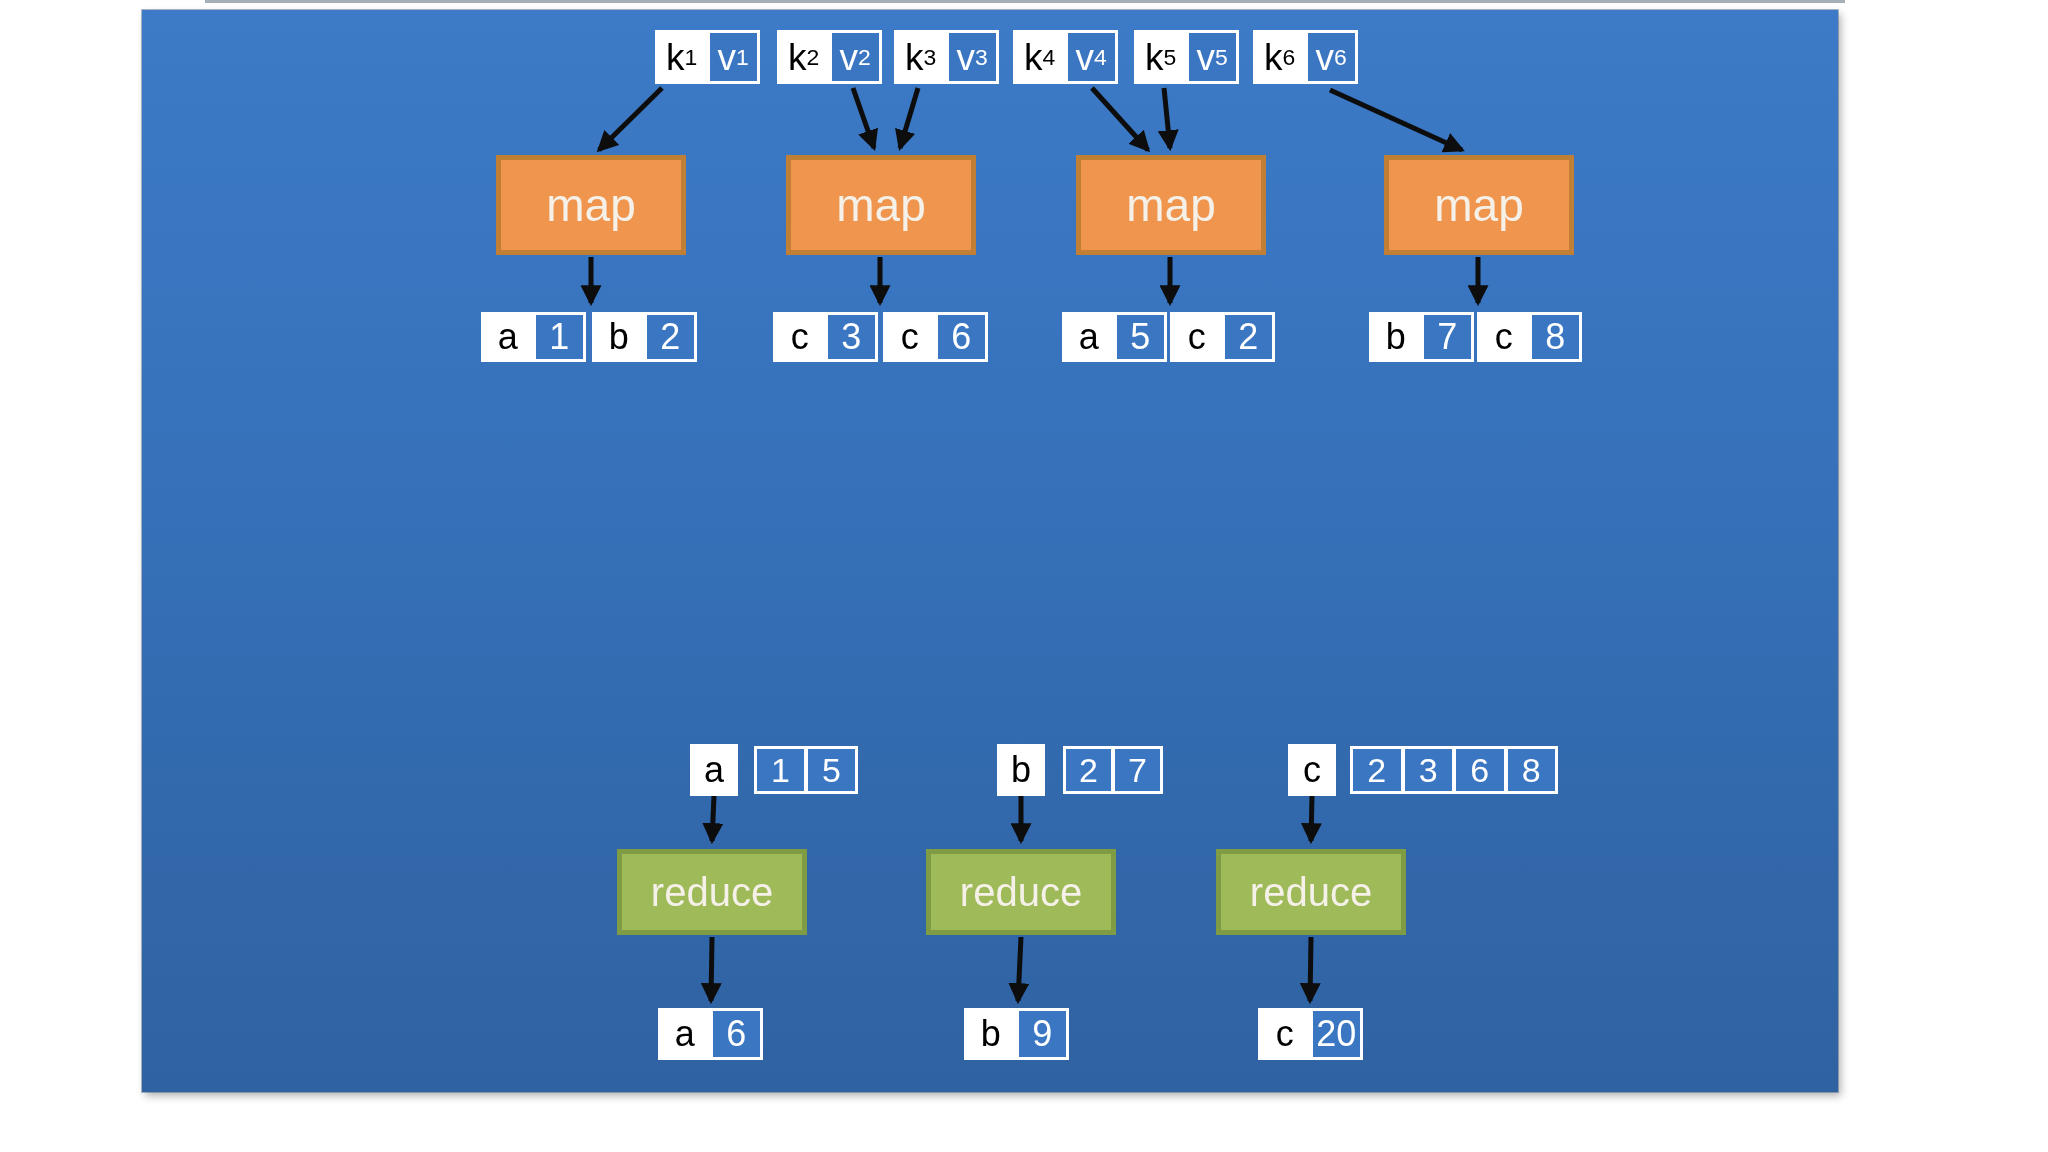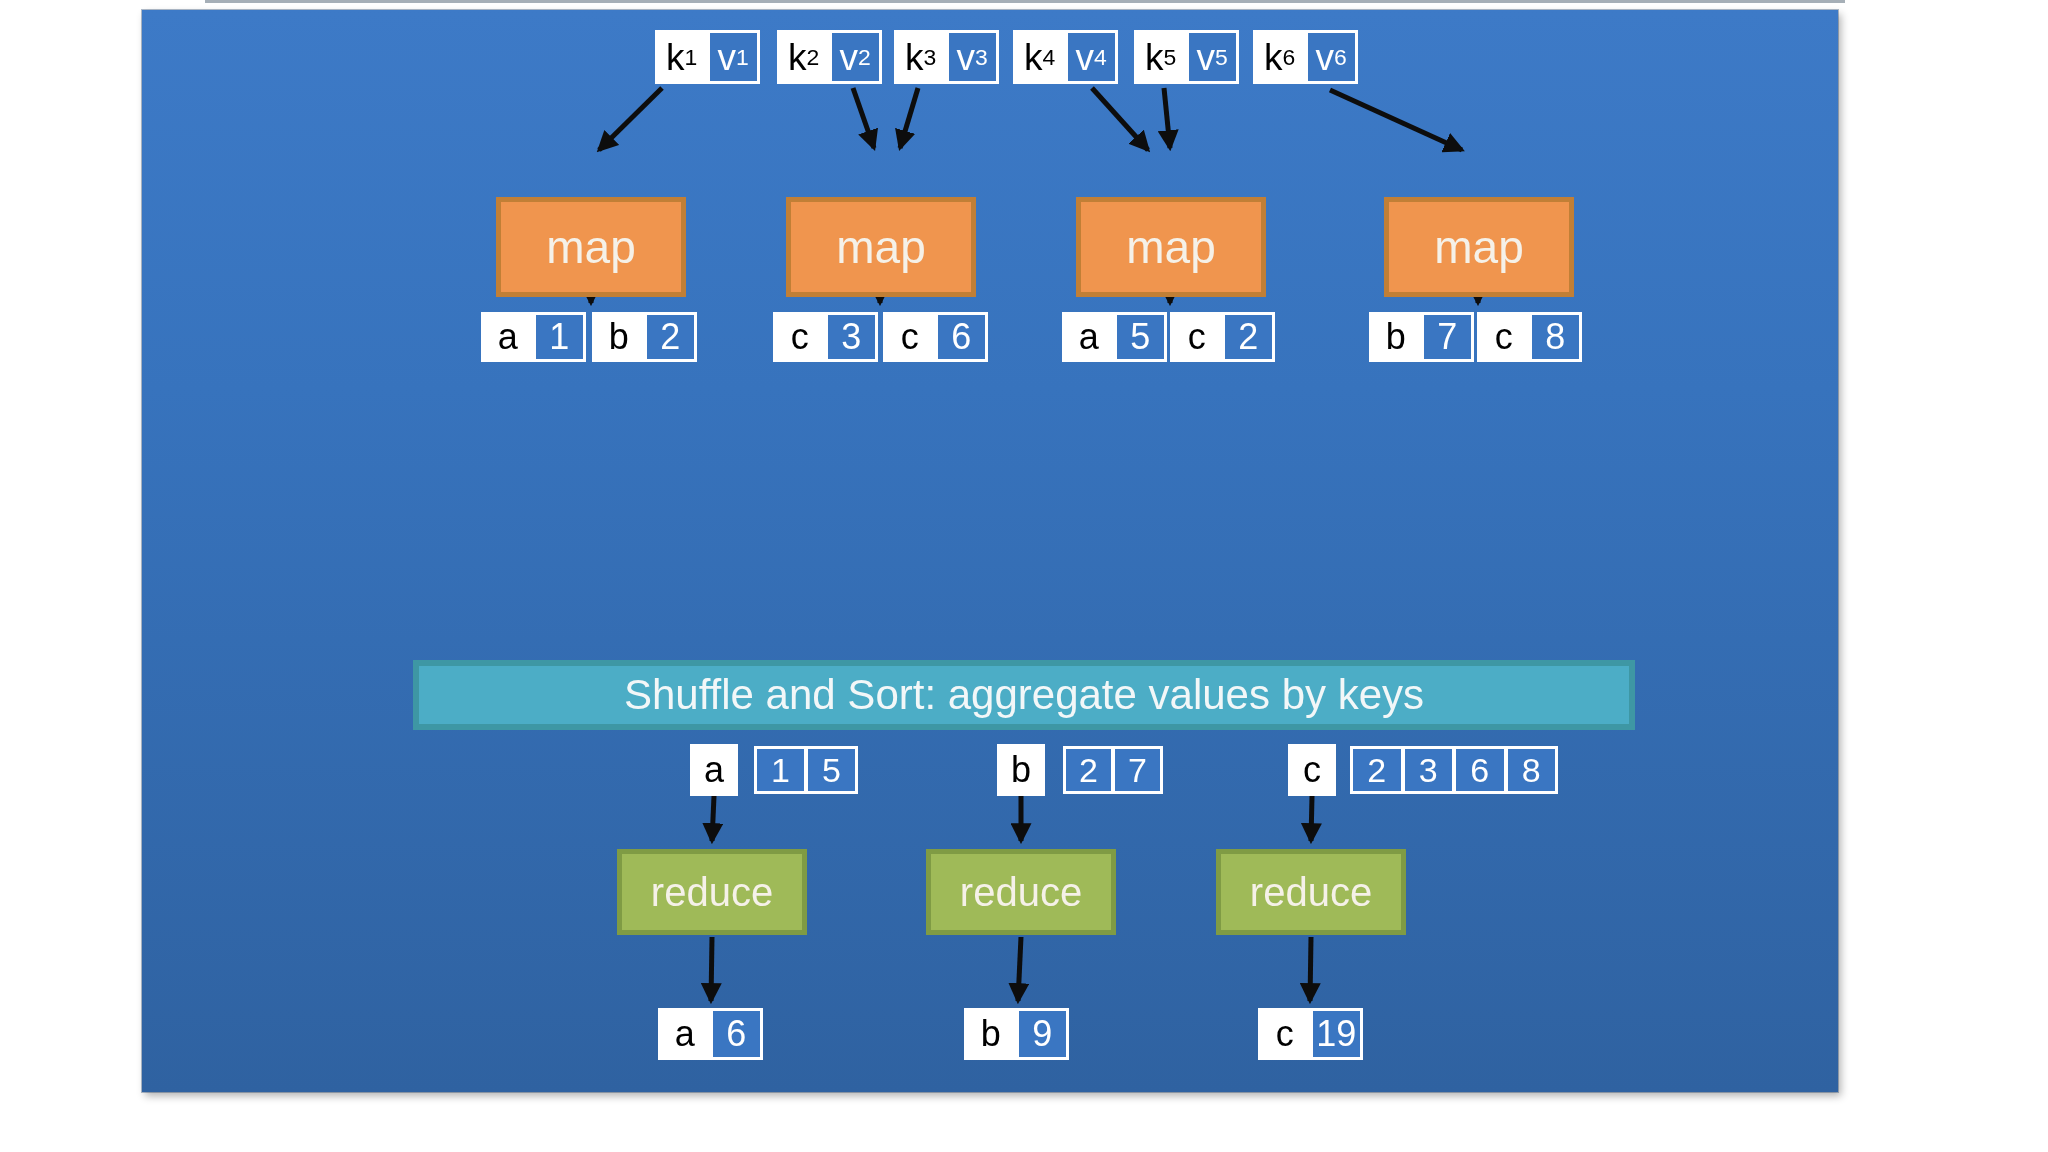--- a/index.html
+++ b/index.html
@@ -14,21 +14,21 @@
   
   .pair{display:flex;gap:4px;background:#ffffff;padding:3px;}
   .pair .cell{flex:1;display:flex;align-items:center;justify-content:center;line-height:1;}
   .pair .kcell{background:#ffffff;color:#000000;}
   .pair .vcell{background:var(--cell-blue,#3a76c2);color:#ffffff;}
   .pair sub{font-size:0.62em;line-height:0;}
   .in-pair{font-size:37px;}
   .out-pair{font-size:36px;}
   
   .node{display:flex;align-items:center;justify-content:center;color:var(--label-text,#f5f1e8);line-height:1;}
-  .map-node{background:var(--map-fill,#f0954e);border:5px solid var(--map-border,#c17f36);font-size:46px;margin-top:42px;}
+  .map-node{background:var(--map-fill,#f0954e);border:5px solid var(--map-border,#c17f36);font-size:46px;}
   .reduce-node{background:var(--reduce-fill,#9fba58);border:5px solid var(--reduce-border,#7f9b44);font-size:40px;text-align:center;}
   
   .shuffle{display:flex;align-items:center;justify-content:center;
            background:var(--shuffle-fill,#4cadc6);border:6px solid var(--shuffle-border,#3e97a4);
            color:#f2f7f8;font-size:42px;line-height:1;}
   
   .gkey{background:#ffffff;color:#000000;display:flex;align-items:center;justify-content:center;font-size:36px;line-height:1;}
   .gvals{display:flex;gap:4px;background:#ffffff;padding:3px;}
   .gvals .gcell{flex:1;display:flex;align-items:center;justify-content:center;
                 background:var(--cell-blue,#3a76c2);color:#ffffff;font-size:34px;line-height:1;}
@@ -167,23 +167,20 @@
     </div>
     <div class="abs pair out-pair" style="left:1227px;top:302px;width:105px;height:50px;">
       <span class="cell kcell">b</span>
       <span class="cell vcell">7</span>
     </div>
     <div class="abs pair out-pair" style="left:1335px;top:302px;width:105px;height:50px;">
       <span class="cell kcell">c</span>
       <span class="cell vcell">8</span>
     </div>
 
-    <div class="abs shuffle" style="left:271px;top:650px;width:1222px;height:70px;">
-      <span>Shuffle and Sort: aggregate values by keys</span>
-    </div>
 
     <div class="abs gkey" style="left:548px;top:734px;width:48px;height:52px;">a</div>
     <div class="abs gvals" style="left:612px;top:736px;width:104px;height:48px;">
       <span class="gcell">1</span>
       <span class="gcell">5</span>
     </div>
     <div class="abs gkey" style="left:855px;top:734px;width:48px;height:52px;">b</div>
     <div class="abs gvals" style="left:921px;top:736px;width:100px;height:48px;">
       <span class="gcell">2</span>
       <span class="gcell">7</span>
@@ -209,17 +206,17 @@
     <div class="abs pair out-pair" style="left:516px;top:998px;width:105px;height:52px;">
       <span class="cell kcell">a</span>
       <span class="cell vcell">6</span>
     </div>
     <div class="abs pair out-pair" style="left:822px;top:998px;width:105px;height:52px;">
       <span class="cell kcell">b</span>
       <span class="cell vcell">9</span>
     </div>
     <div class="abs pair out-pair" style="left:1116px;top:998px;width:105px;height:52px;">
       <span class="cell kcell">c</span>
-      <span class="cell vcell">19</span>
+      <span class="cell vcell">20</span>
     </div>
 
   </div>
 </div>
 
 </body></html>

